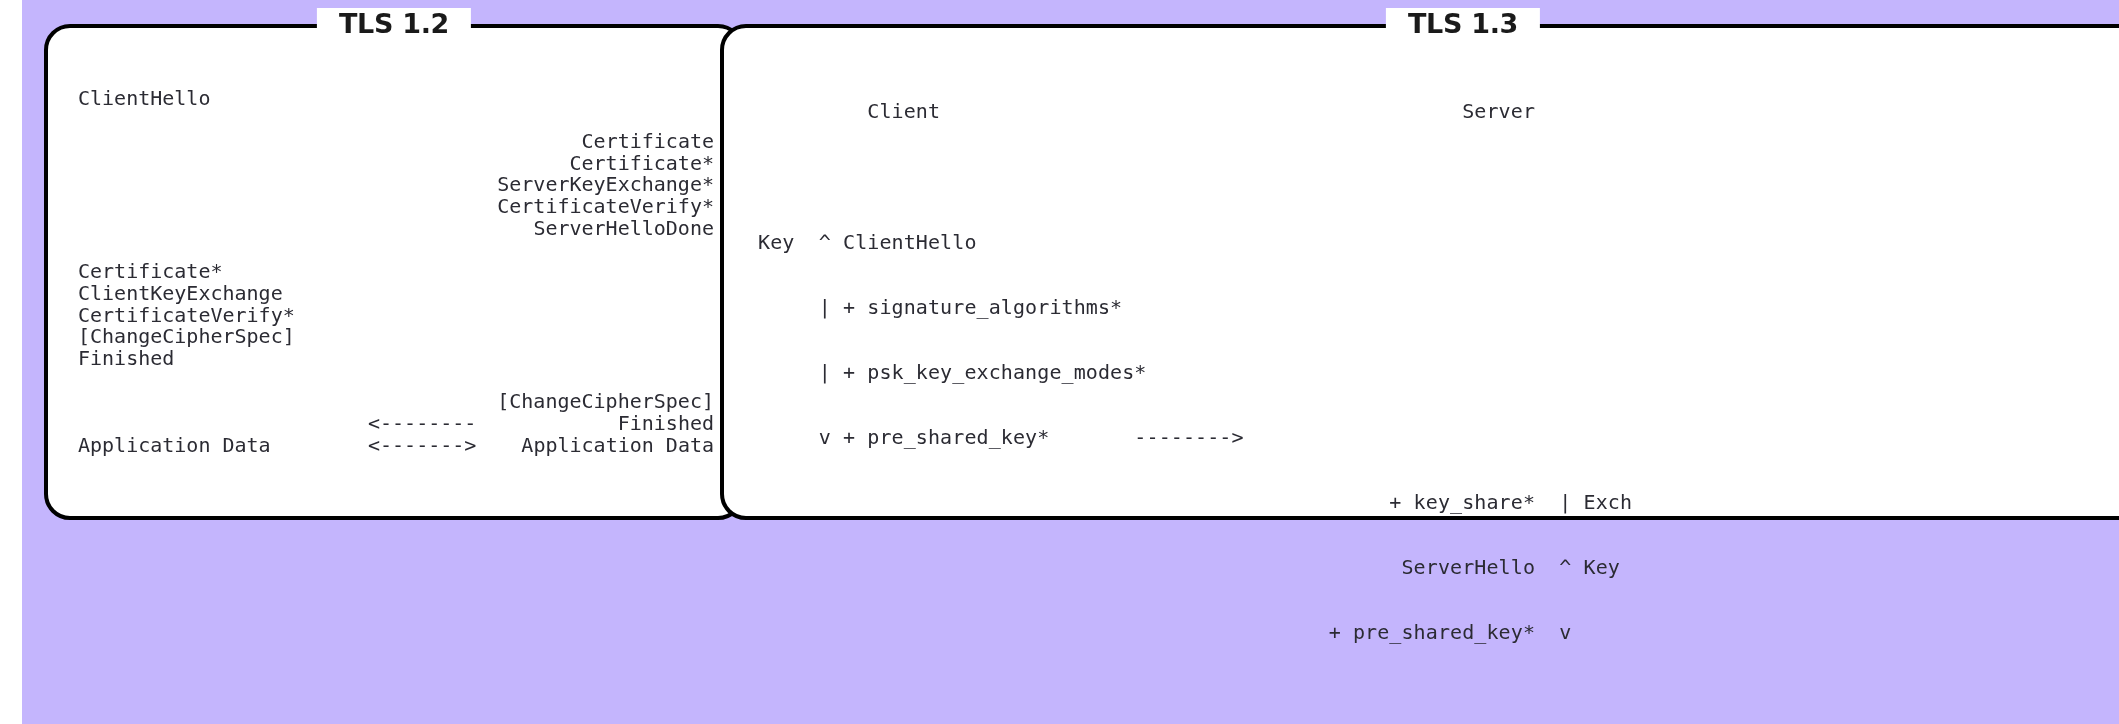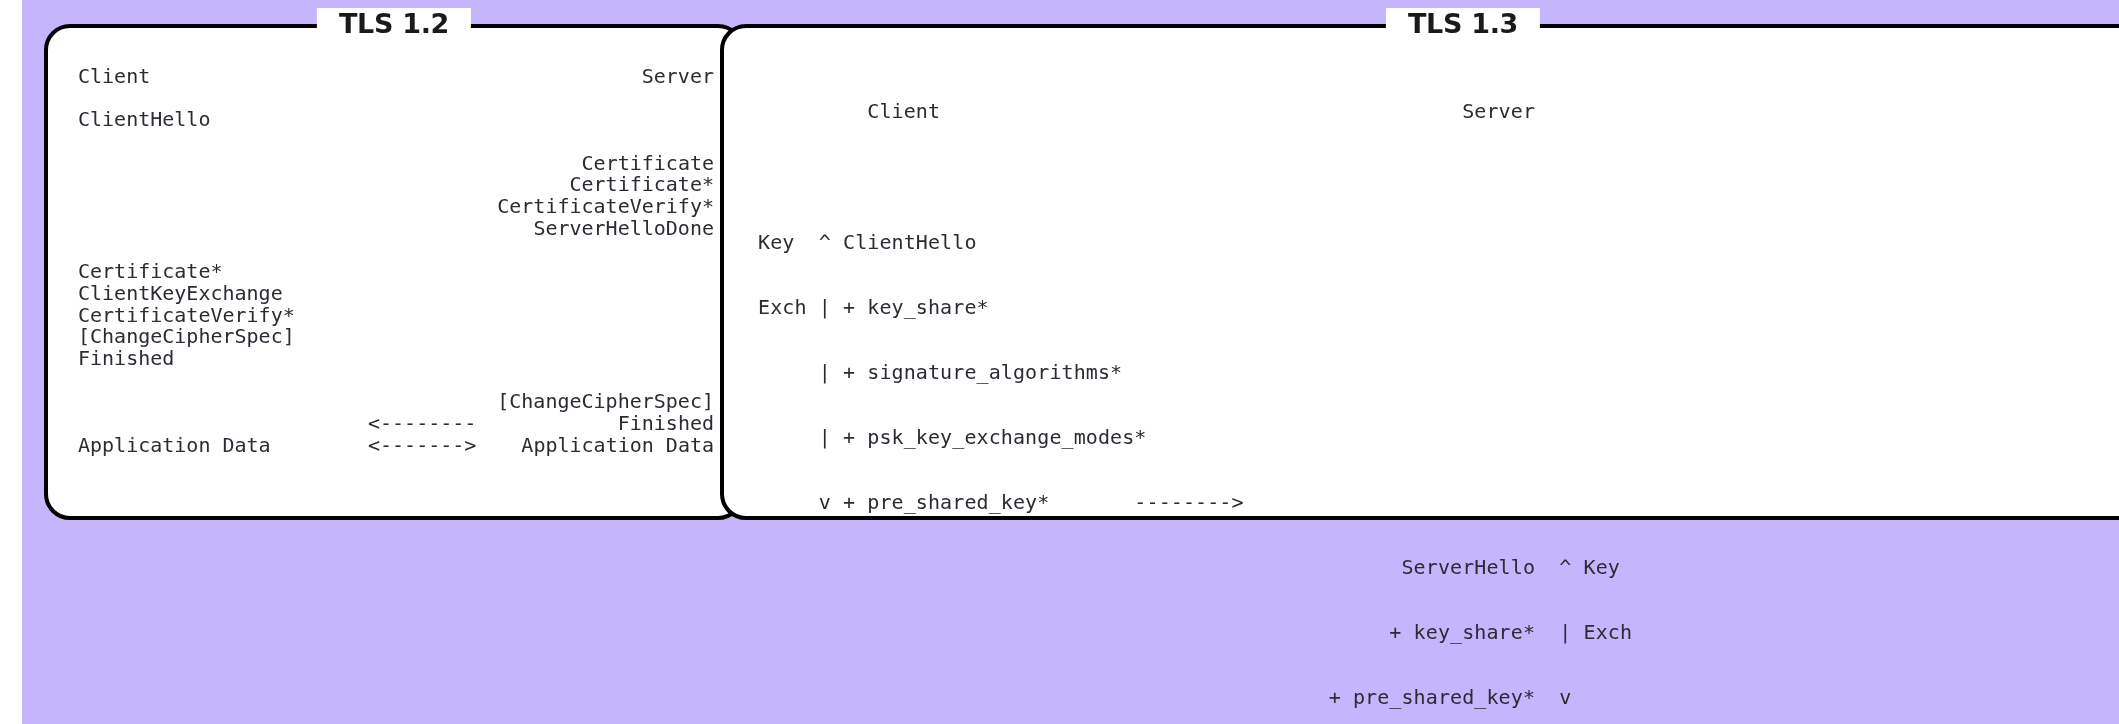--- a/index.html
+++ b/index.html
@@ -108,25 +108,20 @@
 </head>
 <body>
 
 <div class="canvas">
 
   <div class="panel" id="panel-tls12">
     <div class="panel-title">TLS 1.2</div>
 
     <div class="t12-wrap">
 
-      <div class="t12-row">
-        <span class="t12-left">Client</span>
-        <span class="t12-mid"></span>
-        <span class="t12-right">Server</span>
-      </div>
 
       <div class="t12-row">
         <span class="t12-left"></span>
         <span class="t12-mid"></span>
         <span class="t12-right"></span>
       </div>
 
       <div class="t12-row">
         <span class="t12-left">ClientHello</span>
         <span class="t12-mid"></span>
@@ -144,20 +139,25 @@
         <span class="t12-mid"></span>
         <span class="t12-right">Certificate</span>
       </div>
 
       <div class="t12-row">
         <span class="t12-left"></span>
         <span class="t12-mid"></span>
         <span class="t12-right">Certificate*</span>
       </div>
 
+      <div class="t12-row">
+        <span class="t12-left"></span>
+        <span class="t12-mid"></span>
+        <span class="t12-right">ServerKeyExchange*</span>
+      </div>
 
       <div class="t12-row">
         <span class="t12-left"></span>
         <span class="t12-mid"></span>
         <span class="t12-right">CertificateVerify*</span>
       </div>
 
       <div class="t12-row">
         <span class="t12-left"></span>
         <span class="t12-mid"></span>
@@ -227,26 +227,25 @@
     </div>
   </div>
 
   <div class="panel" id="panel-tls13">
     <div class="panel-title">TLS 1.3</div>
 
     <div class="t13-wrap">
       <div class="t13-line">         Client                                           Server</div>
       <div class="t13-line"></div>
       <div class="t13-line">Key  ^ ClientHello</div>
-      <div class="t13-line">Exch | + key_share*</div>
       <div class="t13-line">     | + signature_algorithms*</div>
       <div class="t13-line">     | + psk_key_exchange_modes*</div>
       <div class="t13-line">     v + pre_shared_key*       --------&gt;</div>
+      <div class="t13-line">                                                    + key_share*  | Exch</div>
       <div class="t13-line">                                                     ServerHello  ^ Key</div>
-      <div class="t13-line">                                                    + key_share*  | Exch</div>
       <div class="t13-line">                                               + pre_shared_key*  v</div>
       
       
       
       
       
       
       
       
       

